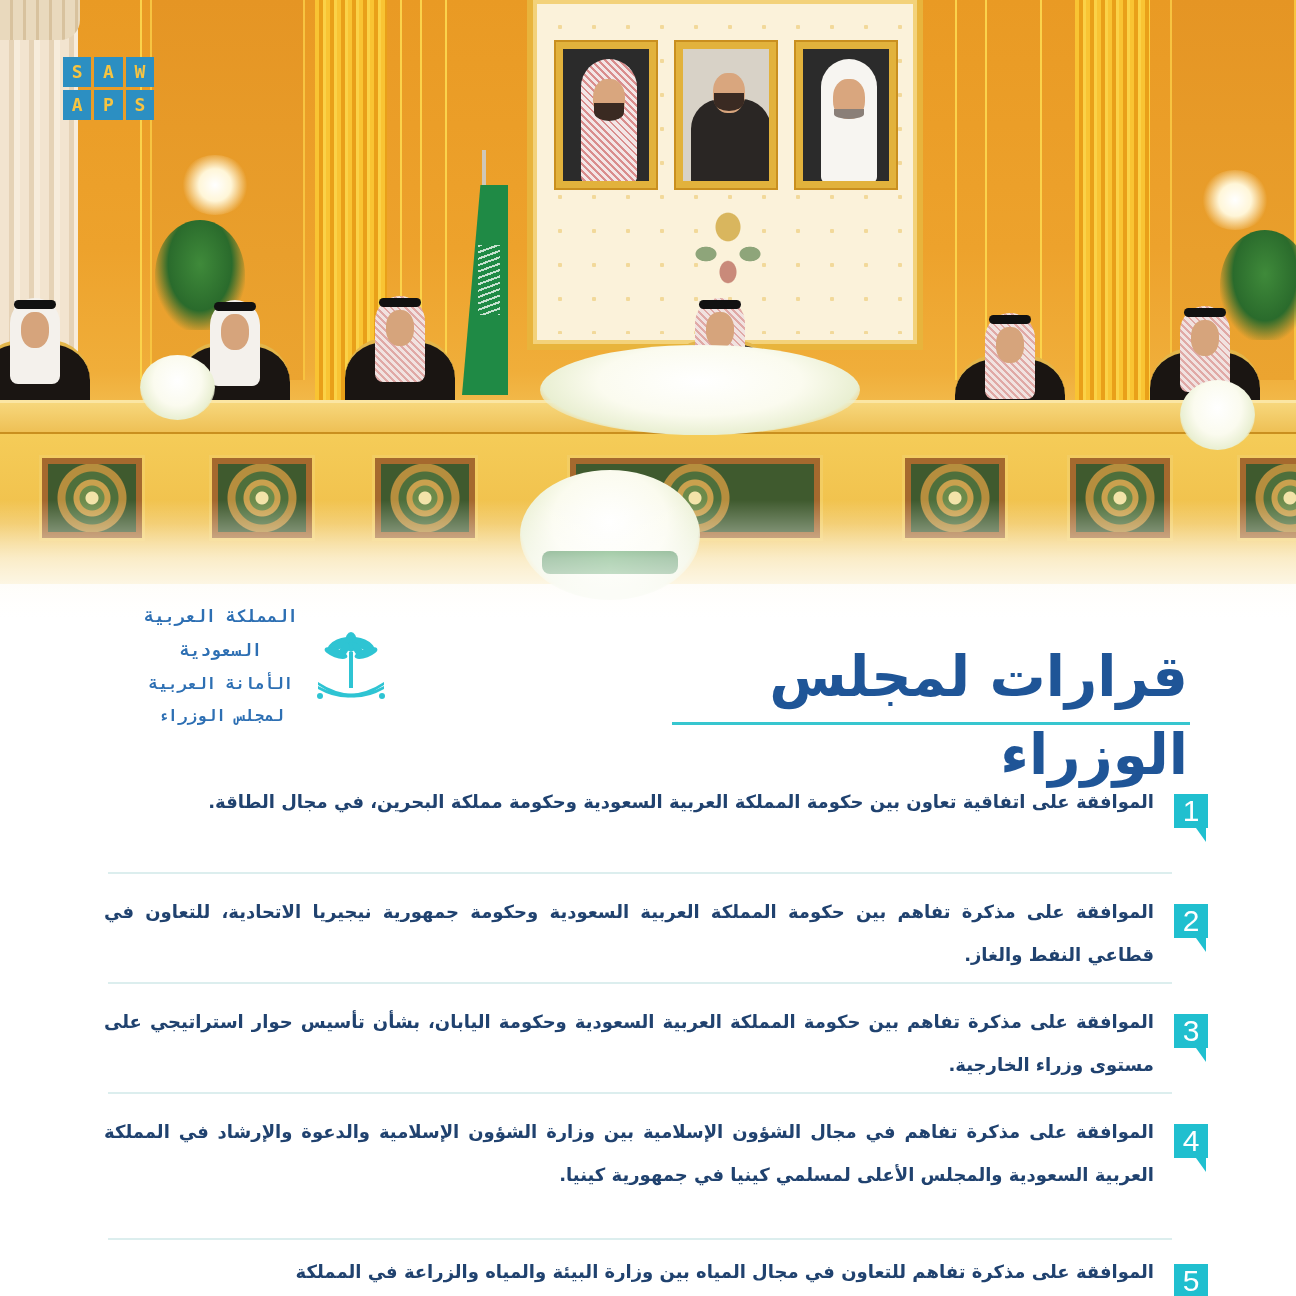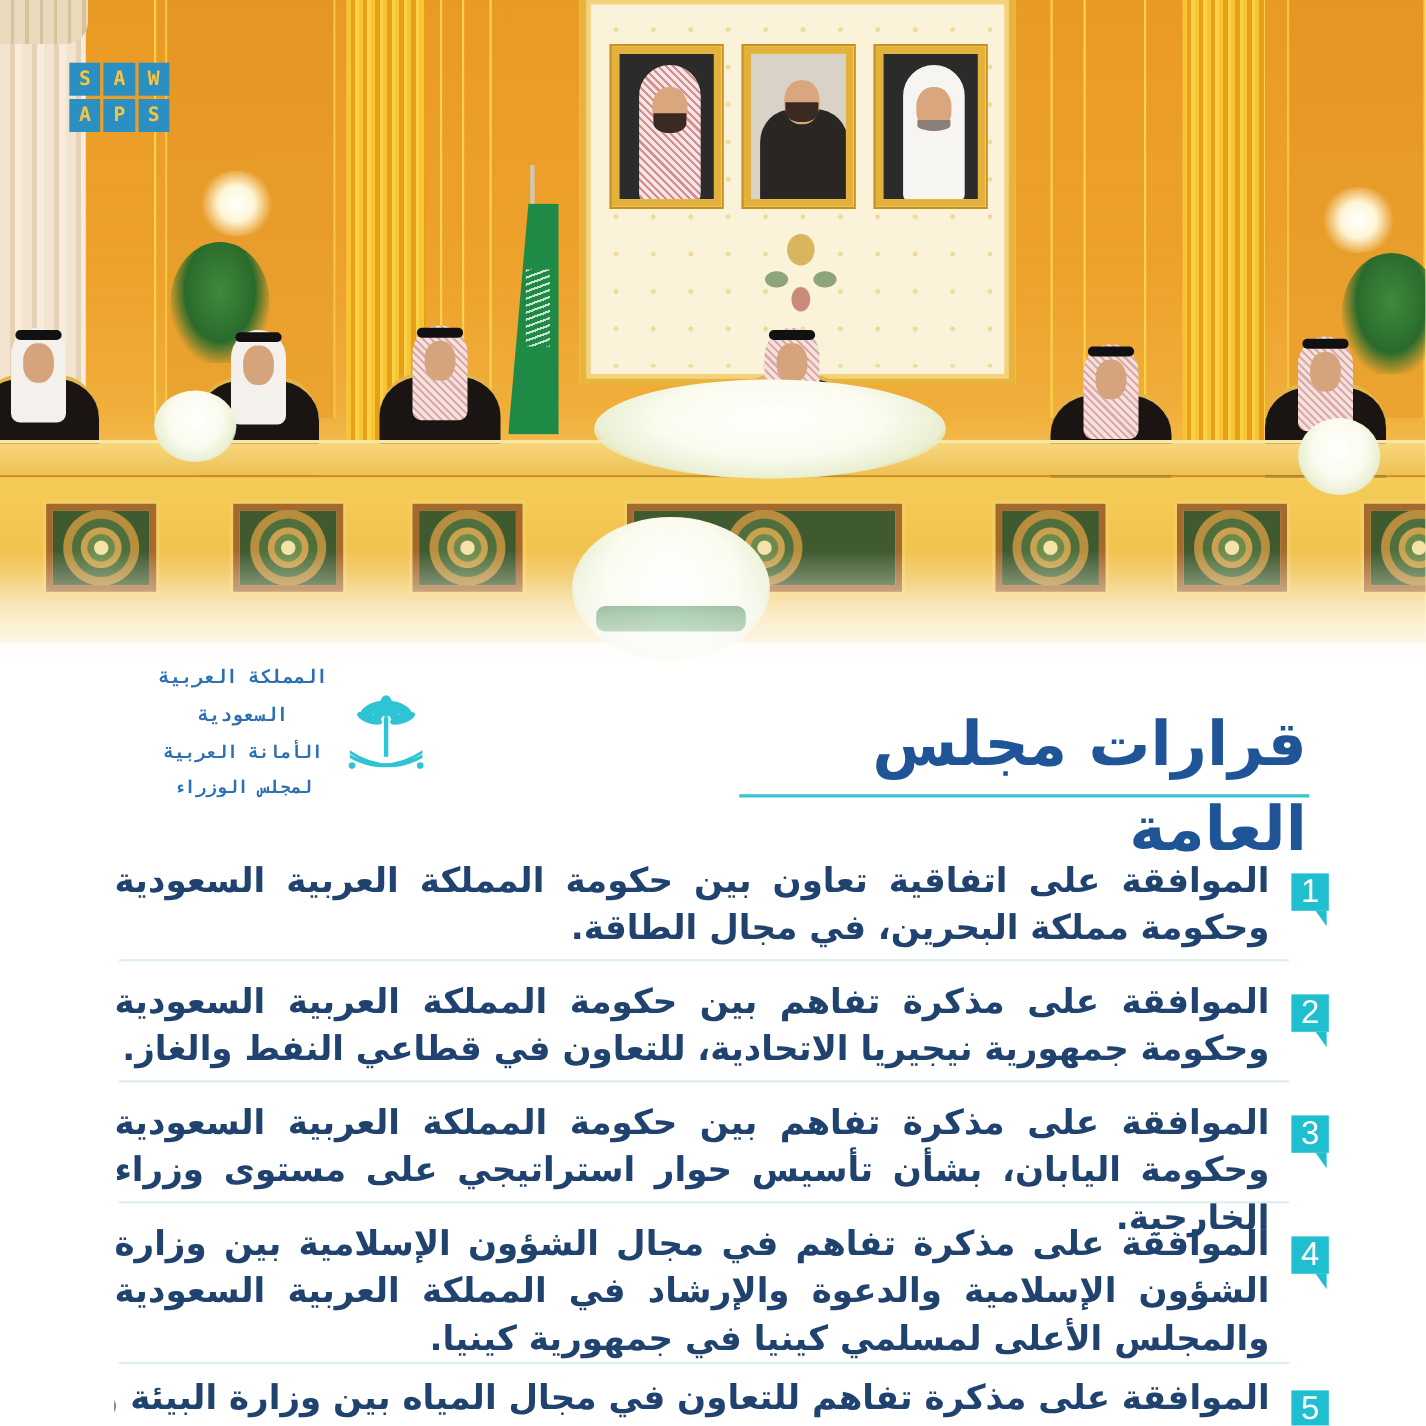--- a/index.html
+++ b/index.html
@@ -150,21 +150,21 @@
     background: #20bfcf; color: #ffffff; font-family: "Liberation Sans", sans-serif;
     font-size: 30px; line-height: 34px; text-align: center;
   }
   .decision .num-badge::after {
     content: ""; position: absolute; right: 2px; bottom: -14px; width: 0; height: 0;
     border-top: 14px solid #20bfcf; border-left: 10px solid transparent;
   }
   .decision .text {
     position: absolute; right: 58px; top: 0; width: 1050px;
     color: #20426f; font-family: "DejaVu Sans", sans-serif; font-weight: bold;
-    font-size: 31px; line-height: 43px; text-align: justify; text-align-last: right;
+    font-size: 18px; line-height: 43px; text-align: justify; text-align-last: right;
   }
   .decision .rule {
     position: absolute; left: 0; width: 1064px; height: 2px; background: #dceeee;
   }
 </style>
 </head>
 <body>
 
 <div class="photo">
   <div class="curtain"></div>
@@ -294,21 +294,21 @@
       <circle cx="6" cy="70" r="3"></circle>
       <circle cx="68" cy="70" r="3"></circle>
     </g>
   </svg>
 </div>
 <div class="secretariat">
   <div class="l1">المملكة العربية السعودية</div>
   <div class="l2">الأمانة العربية لمجلس الوزراء</div>
 </div>
 
-<h1 class="main-title">قرارات مجلس العامة</h1>
+<h1 class="main-title">قرارات لمجلس الوزراء</h1>
 <div class="title-rule"></div>
 
 <div class="decision" style="top:780px;height:100px;">
   <div class="num-badge">1</div>
   <p class="text">الموافقة على اتفاقية تعاون بين حكومة المملكة العربية السعودية وحكومة مملكة البحرين، في مجال الطاقة.</p>
   <div class="rule" style="top:92px;"></div>
 </div>
 
 <div class="decision" style="top:890px;height:100px;">
   <div class="num-badge">2</div>

